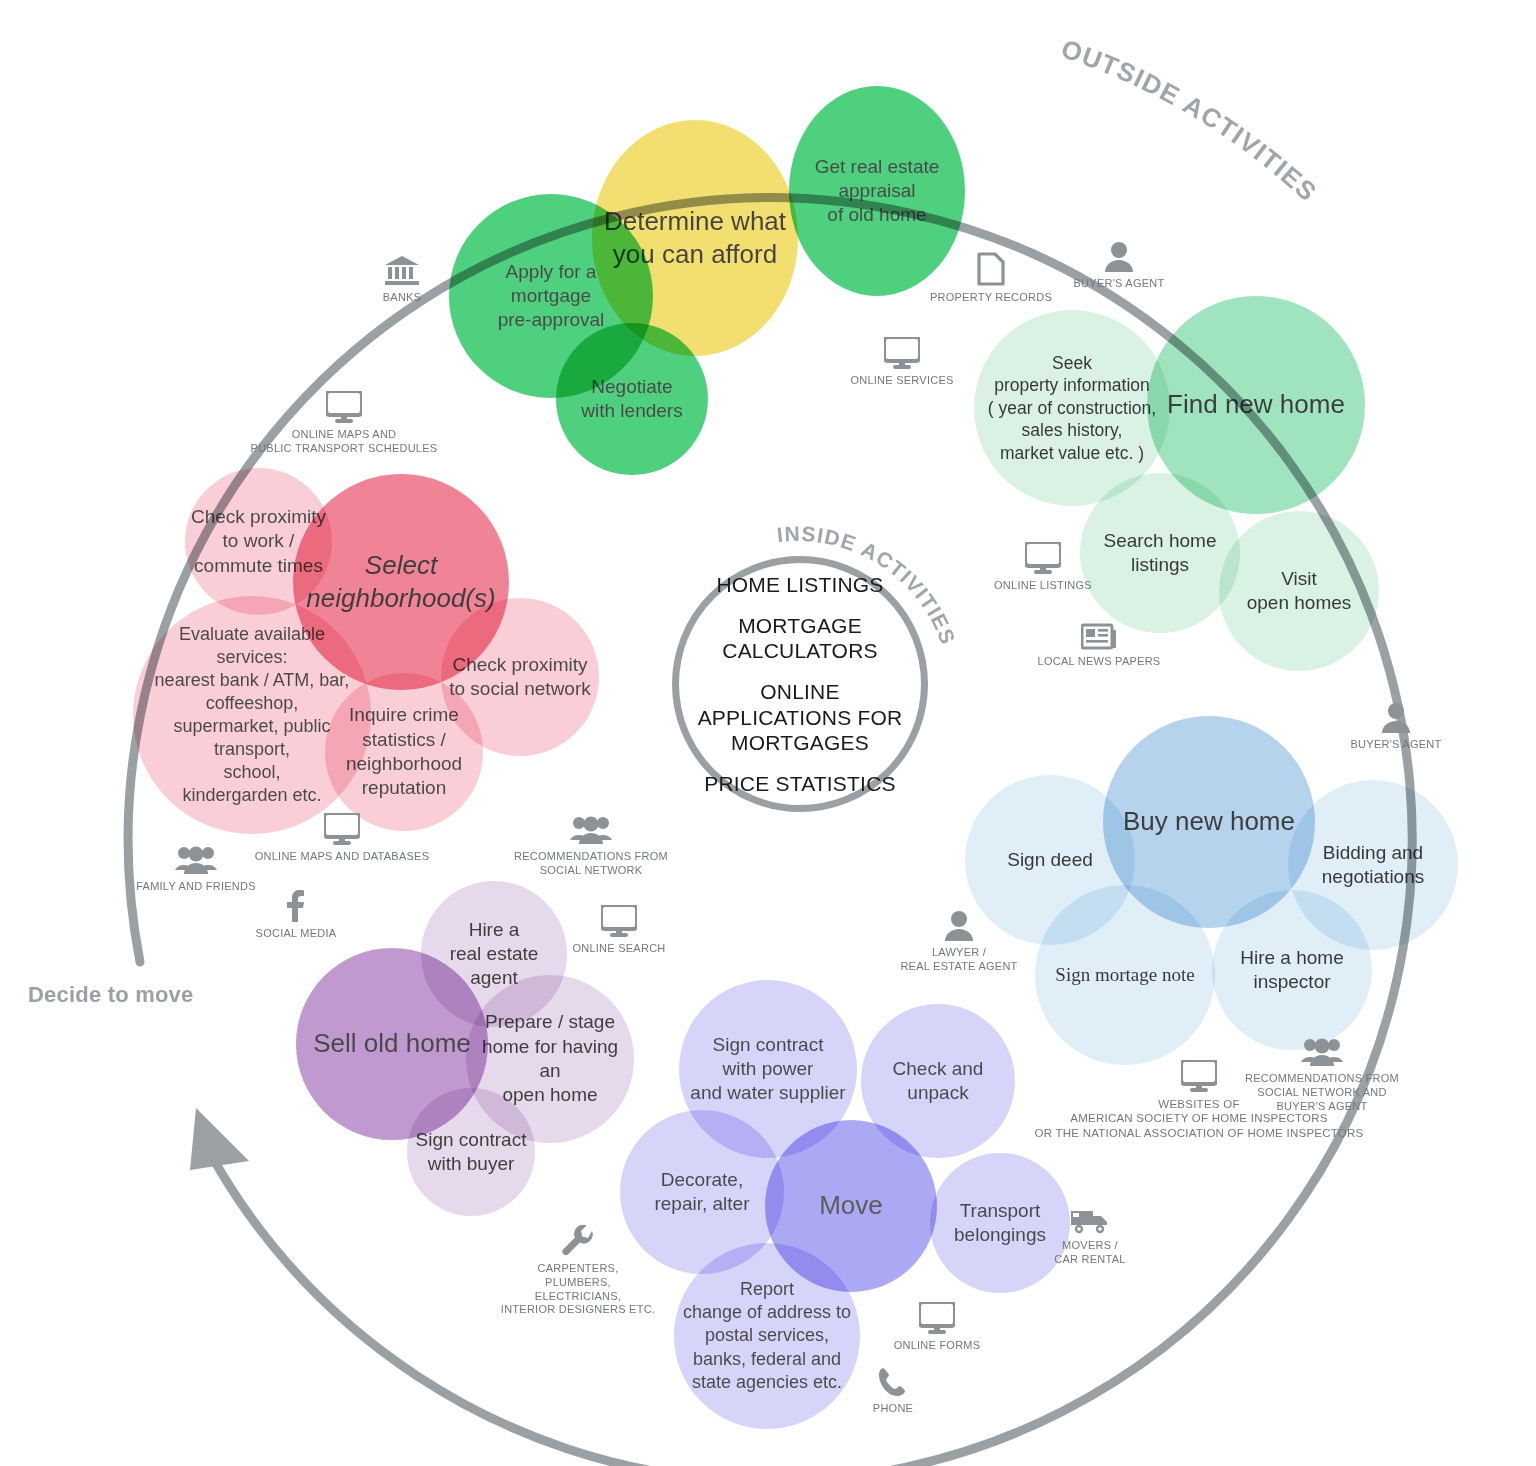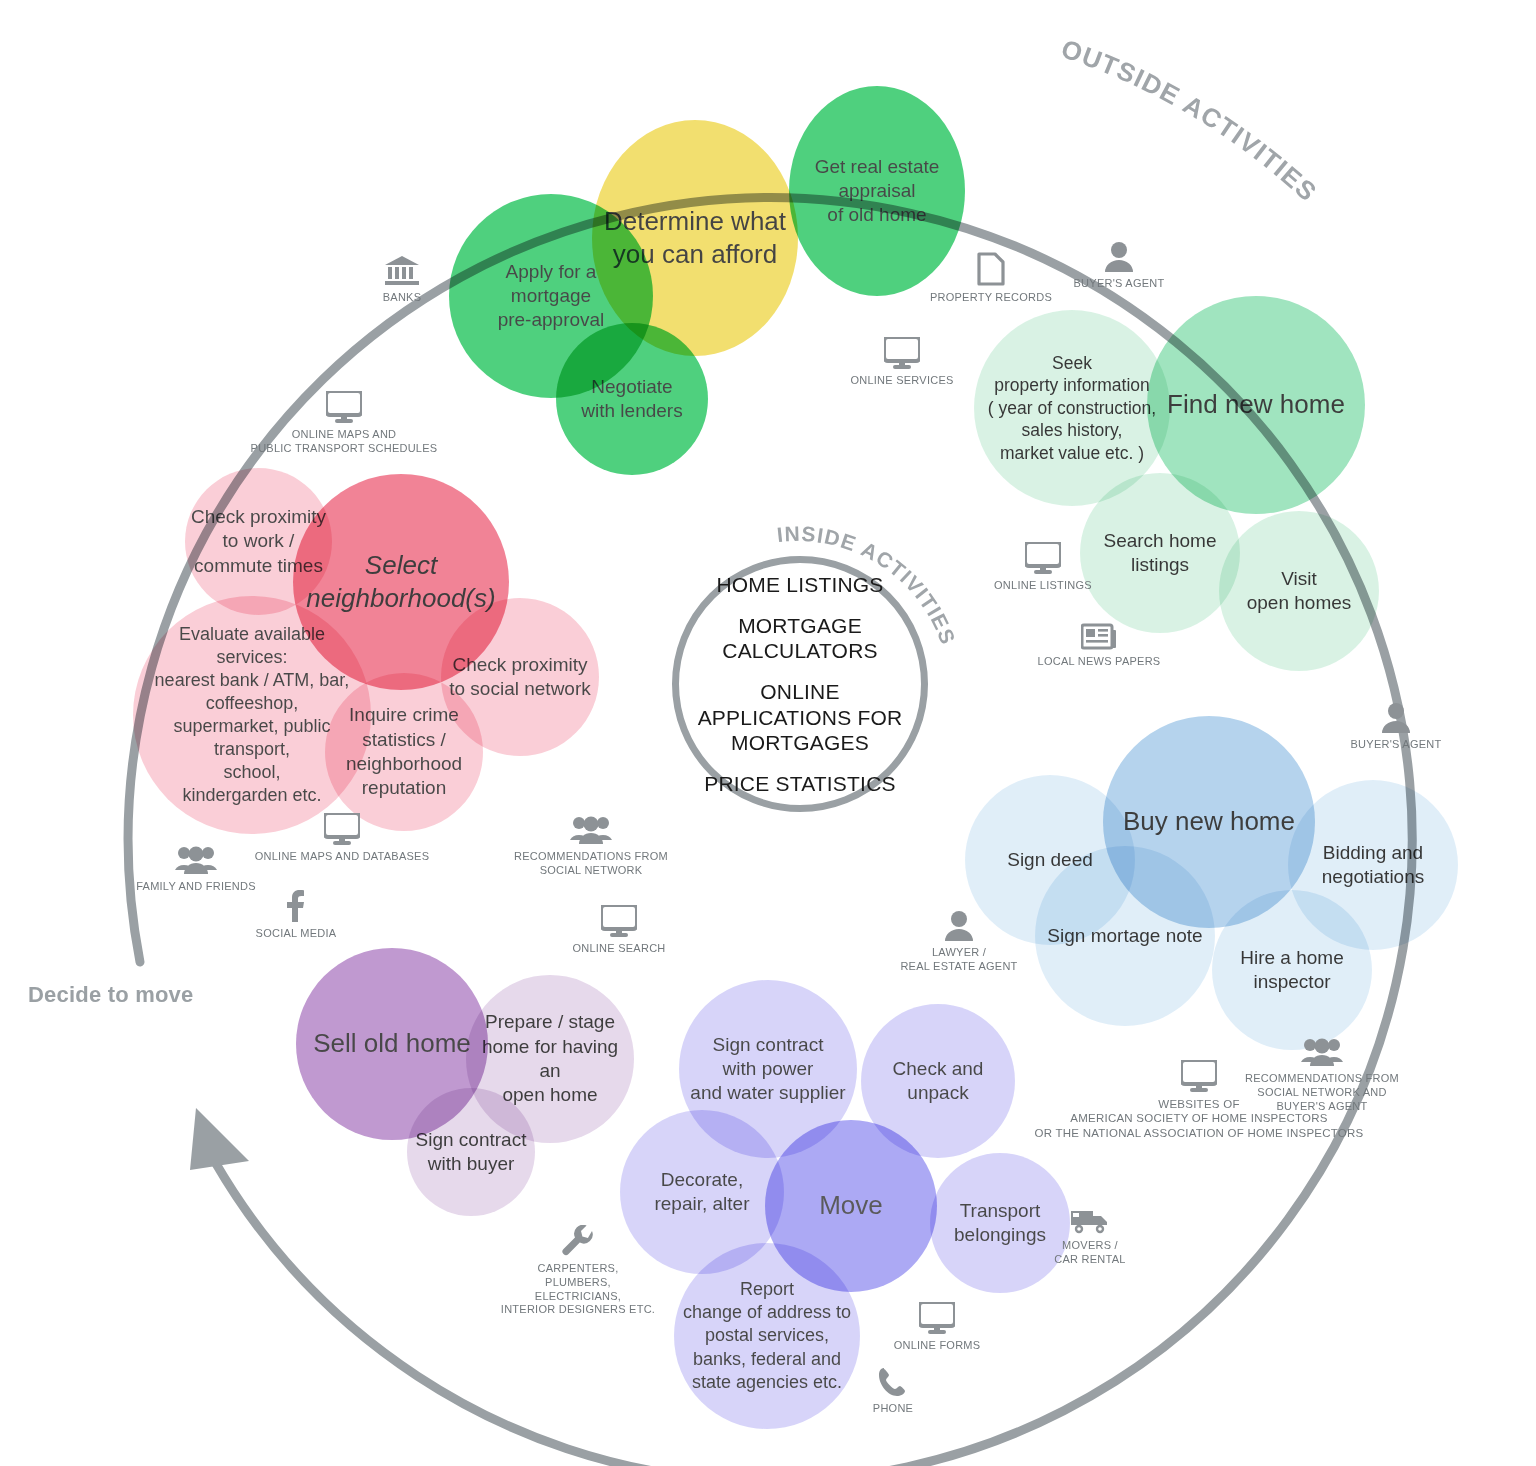--- a/index.html
+++ b/index.html
@@ -230,27 +230,32 @@
     <span class="txt">Sign deed</span>
   </div>
   <div class="bub fam b-sat sat" style="left:1288px;top:780px;width:170px;height:170px;">
     <span class="txt">Bidding and
 negotiations</span>
   </div>
   <div class="bub fam b-sat sat" style="left:1212px;top:890px;width:160px;height:160px;">
     <span class="txt">Hire a home
 inspector</span>
   </div>
-  <div class="bub fam b-sat sat" style="left:1035px;top:846px;width:180px;height:180px;">
+  <div class="bub fam b-sat sat" style="left:1035px;top:885px;width:180px;height:180px;font-family:Liberation Serif, serif;">
     <span class="txt">Sign mortage note</span>
   </div>
   <div class="bub fam b-core core" style="left:1103px;top:716px;width:212px;height:212px;">
     <span class="txt">Buy new home</span>
   </div>
 
+  <div class="bub fam p-sat sat" style="left:421px;top:881px;width:146px;height:146px;">
+    <span class="txt">Hire a
+real estate
+agent</span>
+  </div>
   <div class="bub fam p-sat sat" style="left:466px;top:975px;width:168px;height:168px;">
     <span class="txt">Prepare / stage
 home for having an
 open home</span>
   </div>
   <div class="bub fam p-sat sat" style="left:407px;top:1088px;width:128px;height:128px;">
     <span class="txt">Sign contract
 with buyer</span>
   </div>
   <div class="bub fam p-core core" style="left:296px;top:948px;width:192px;height:192px;">

